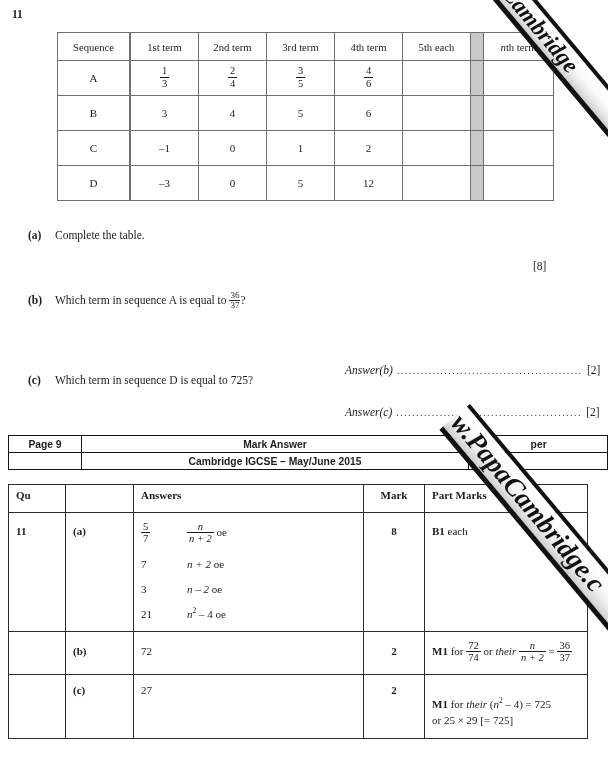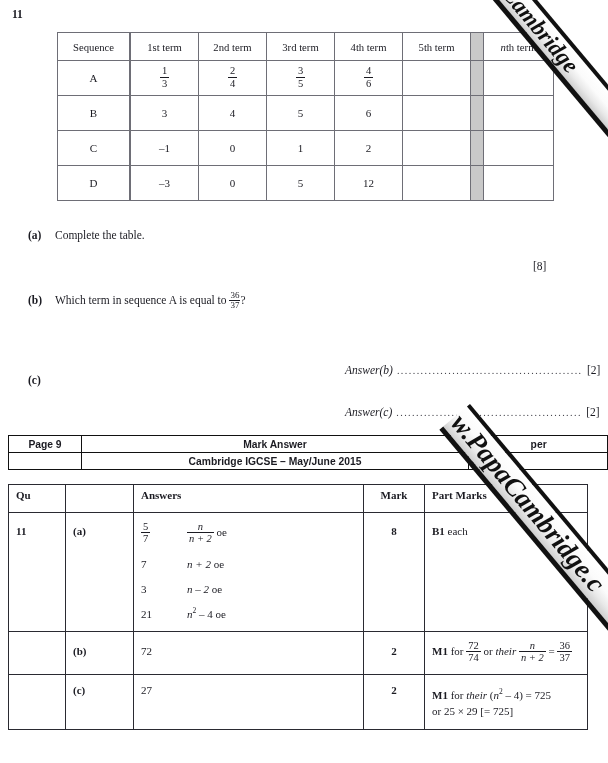--- a/index.html
+++ b/index.html
@@ -265,21 +265,21 @@
 
   <div id="sequence-table-wrap">
     <table class="seq">
       <thead>
         <tr>
           <th class="col-seq thick-right">Sequence</th>
           <th class="col-term">1st term</th>
           <th class="col-term">2nd term</th>
           <th class="col-term">3rd term</th>
           <th class="col-term">4th term</th>
-          <th class="col-term">5th term</th>
+          <th class="col-term">5th each</th>
           <th class="col-gap"></th>
           <th class="col-nth"><span class="ital">n</span><span>th term</span></th>
         </tr>
       </thead>
       <tbody>
 
         <tr>
           <td class="col-seq thick-right">A</td>
           <td><span class="frac"><span class="num">1</span><span class="den">3</span></span></td>
           <td><span class="frac"><span class="num">2</span><span class="den">4</span></span></td>
@@ -340,20 +340,21 @@
     </span>
   </div>
   <div class="answer-line" style="left:345px; top:364px;">
     <span class="answer-label">Answer(b)</span>
     <span class="dots" style="width:185px;">...................................................</span>
     <span class="answer-mark">[2]</span>
   </div>
 
   <div class="part-row" style="left:28px; top:374px;">
     <span class="part-label">(c)</span>
+    <span class="part-text">Which term in sequence D is equal to 725?</span>
   </div>
   <div class="answer-line" style="left:345px; top:406px;">
     <span class="answer-label">Answer(c)</span>
     <span class="dots" style="width:185px;">...................................................</span>
     <span class="answer-mark">[2]</span>
   </div>
 </div>
 
 <div id="ms-header">
   <table class="msh">
@@ -422,21 +423,21 @@
           <span class="frac"><span class="num">36</span><span class="den">37</span></span>
         </span>
       </td>
     </tr>
 
     <tr>
       <td class="c-qu"></td>
       <td class="c-part bold" style="padding-top:9px;">(c)</td>
       <td class="c-ans" style="padding-top:9px;">27</td>
       <td class="c-mark bold" style="padding-top:9px;">2</td>
-      <td class="c-pm" style="padding-top:12px; padding-bottom:9px;">
+      <td class="c-pm" style="padding-top:21px; padding-bottom:9px;">
         <div class="pm-line">
           <span class="bold">M1</span>
           <span>for</span>
           <span class="ital">their</span>
           <span>(</span><span class="ital">n</span><sup class="exp">2</sup><span> – 4) = 725</span>
         </div>
         <div class="pm-line">or 25 × 29 [= 725]</div>
       </td>
     </tr>
   </tbody>

